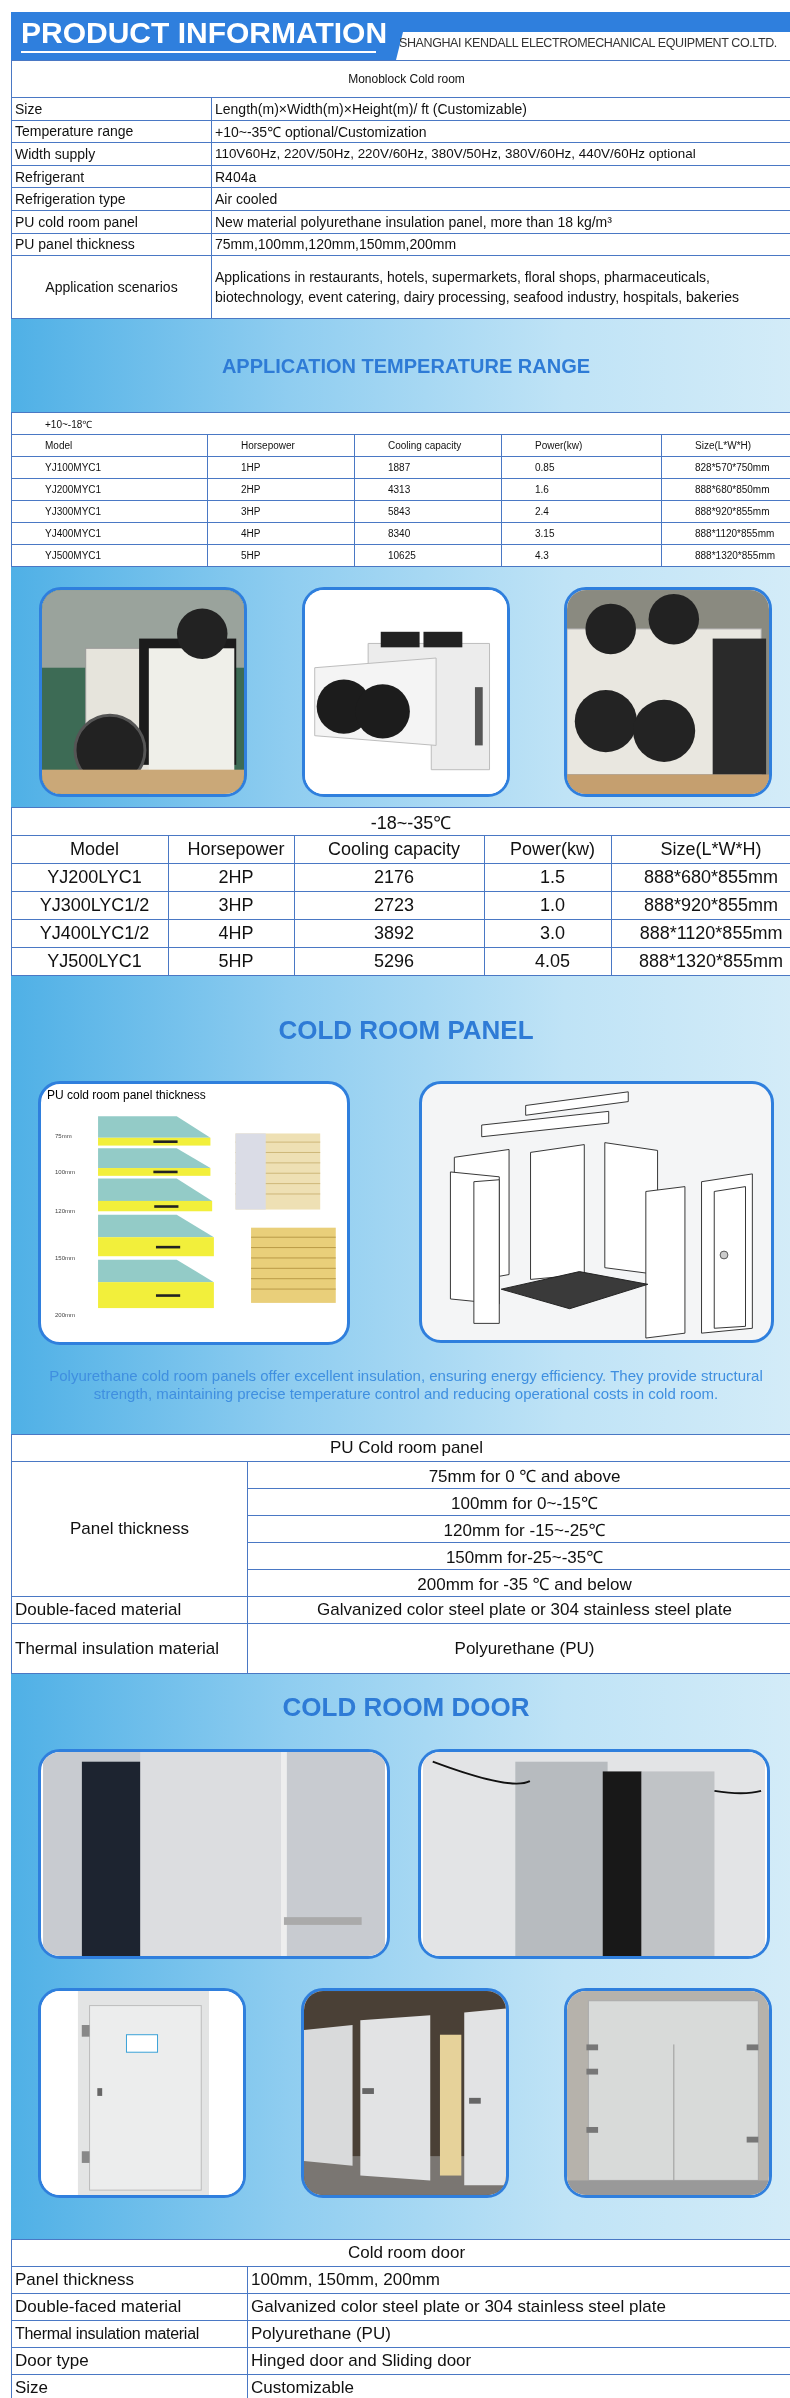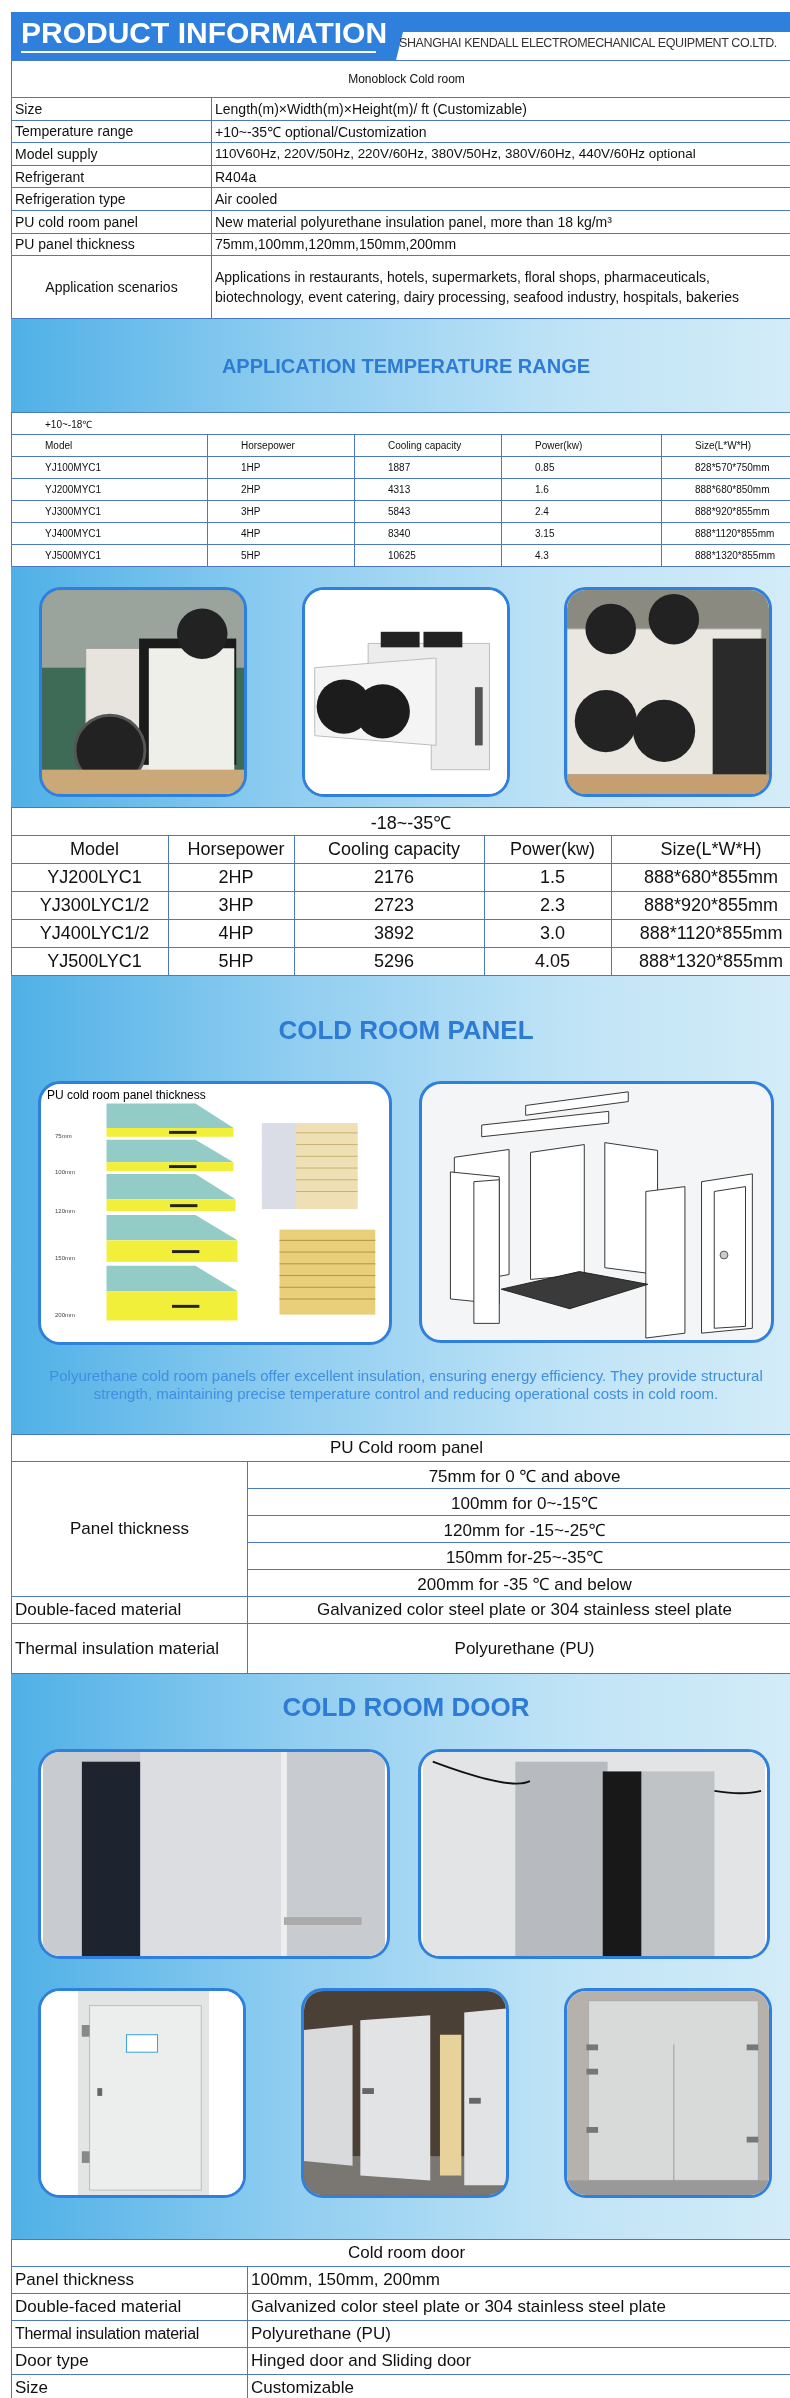--- a/index.html
+++ b/index.html
@@ -59,21 +59,21 @@
         </tr>
     <tr>
           <td>Size</td>
           <td>Length(m)×Width(m)×Height(m)/ ft (Customizable)</td>
         </tr>
     <tr>
           <td>Temperature range</td>
           <td> +10~-35℃ optional/Customization</td>
         </tr>
     <tr>
-          <td>Model supply</td>
+          <td>Width supply</td>
           <td style="font-size:13.4px">110V60Hz, 220V/50Hz, 220V/60Hz, 380V/50Hz, 380V/60Hz, 440V/60Hz optional</td>
         </tr>
     <tr>
           <td>Refrigerant</td>
           <td>R404a</td>
         </tr>
     <tr>
           <td>Refrigeration type</td>
           <td>Air cooled</td>
         </tr>
@@ -211,21 +211,21 @@
       <td>YJ200LYC1</td>
           <td>2HP</td>
           <td>2176</td>
           <td>1.5</td>
           <td>888*680*855mm</td>
     </tr>
     <tr>
       <td>YJ300LYC1/2</td>
           <td>3HP</td>
           <td>2723</td>
-          <td>2.3</td>
+          <td>1.0</td>
           <td>888*920*855mm</td>
     </tr>
     <tr>
       <td>YJ400LYC1/2</td>
           <td>4HP</td>
           <td>3892</td>
           <td>3.0</td>
           <td>888*1120*855mm</td>
     </tr>
     <tr>
@@ -233,21 +233,21 @@
           <td>5HP</td>
           <td>5296</td>
           <td>4.05</td>
           <td>888*1320*855mm</td>
     </tr>
   </tbody>
     </table>
 
   <div class="h2" style="top:1003px; font-size:26px;">COLD ROOM PANEL</div>
 
-  <div class="imgbox" style="left:27px; top:1069px; width:354px; height:264px;">
+  <div class="imgbox" style="left:27px; top:1069px; width:312px; height:264px;">
     <div class="panel-caption">PU cold room panel thickness</div>
     <svg class="ph" viewBox="0 0 354 264" style="top:0">
       <g>
         <polygon points="66,20 157,20 196,45 66,45" fill="#93cbc7"></polygon>
           <rect x="66" y="45" width="130" height="9" fill="#f2ef3b"></rect>
         <polygon points="66,57 157,57 196,80 66,80" fill="#93cbc7"></polygon>
           <rect x="66" y="80" width="130" height="9" fill="#f2ef3b"></rect>
         <polygon points="66,92 157,92 198,118 66,118" fill="#93cbc7"></polygon>
           <rect x="66" y="118" width="132" height="12" fill="#f2ef3b"></rect>
         <polygon points="66,134 157,134 200,160 66,160" fill="#93cbc7"></polygon>

